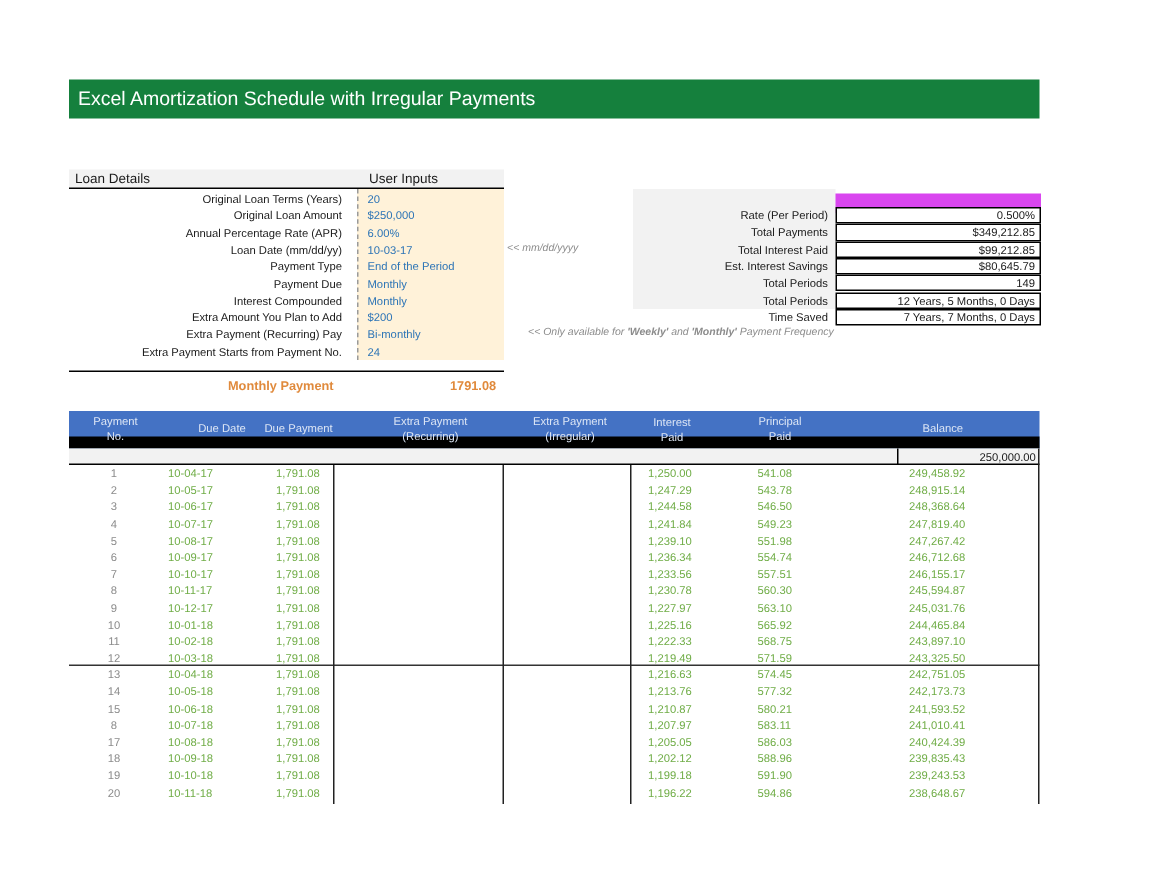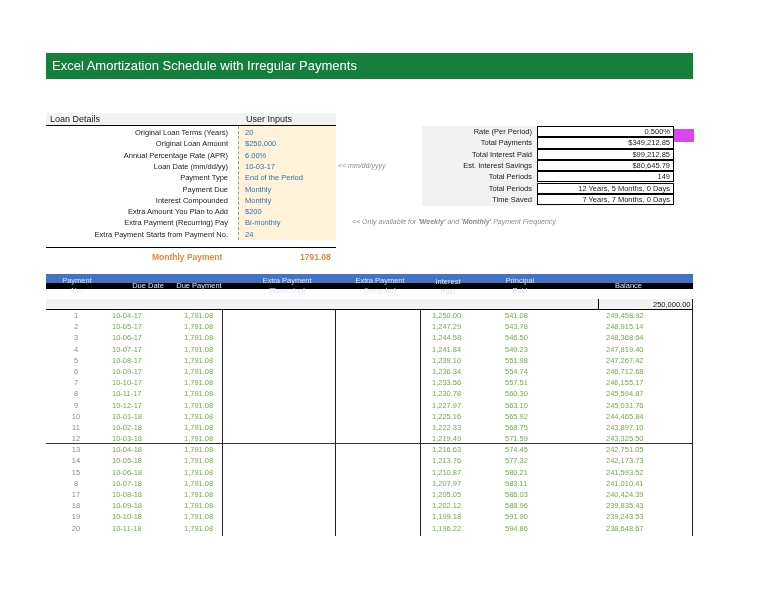--- a/index.html
+++ b/index.html
@@ -27,33 +27,33 @@
   .ld-row .lbl { position: absolute; right: 108px; text-align: right; white-space: nowrap; }
   .ld-row .val { position: absolute; left: 199px; color: #2e75b6; white-space: nowrap; }
   .note { position: absolute; font-size: 7px; color: #8c8c8c; font-style: italic; white-space: nowrap; }
   .note b { font-weight: bold; }
   
   .sum-header {
     position: absolute; left: 422px; top: 129px; width: 272px; height: 13px;
     background: #d946ef; font-size: 9px; line-height: 12px; padding-left: 7px;
   }
   .sum-bg { position: absolute; left: 422px; top: 126px; width: 135px; height: 80px; background: #f2f2f2; }
-  .sum-row { position: absolute; left: 402px; width: 272px; height: 11.3px; font-size: 7.5px; line-height: 11px; }
+  .sum-row { position: absolute; left: 422px; width: 272px; height: 11.3px; font-size: 7.5px; line-height: 11px; margin-top: 12px; }
   .sum-row .lbl { position: absolute; right: 142px; white-space: nowrap; }
   .sum-row .val {
     position: absolute; left: 135px; width: 137px; height: 11.3px; border: 1px solid #000;
     text-align: right; padding-right: 3px; background: #fff; line-height: 9.5px; white-space: nowrap;
   }
   .mp-line { position: absolute; left: 46px; top: 247px; width: 290px; border-top: 1.5px solid #000; }
   .mp-label { position: absolute; left: 152px; top: 252px; font-size: 8.5px; font-weight: bold; color: #e08a3c; }
   .mp-value { position: absolute; left: 300px; top: 252px; font-size: 8.5px; font-weight: bold; color: #e08a3c; }
   
   .tbl-head {
-    position: absolute; left: 46px; top: 274px; width: 647px; height: 15px; background: #4472c4;
-    border-bottom: 6px solid #000000;
+    position: absolute; left: 46px; top: 274px; width: 647px; height: 25px; background: #4472c4;
+    border-bottom: 8px solid #000000;
   }
   .th { position: absolute; top: 0; height: 23px; color: #dde6f5; font-size: 7.5px; text-align: center;
         display: flex; align-items: center; justify-content: center; line-height: 10px; }
   .bal-row { position: absolute; left: 46px; top: 299px; width: 647px; height: 11px; background: #f2f2f2; border-bottom: 1px solid #000; }
   .bal-row .v { position: absolute; left: 552px; width: 141px; text-align: left; padding-left: 54px; font-size: 7.5px; line-height: 11px;
                  border-left: 1px solid #000; height: 11px; left: 552px; }
   .rows { position: absolute; left: 46px; top: 310px; width: 647px; }
   .tr { position: relative; height: 11.2px; font-size: 7.5px; line-height: 11.2px; color: #70ad47; }
   .tr.sep { border-bottom: 1.5px solid #333; }
   .td { position: absolute; top: 0; white-space: nowrap; }

